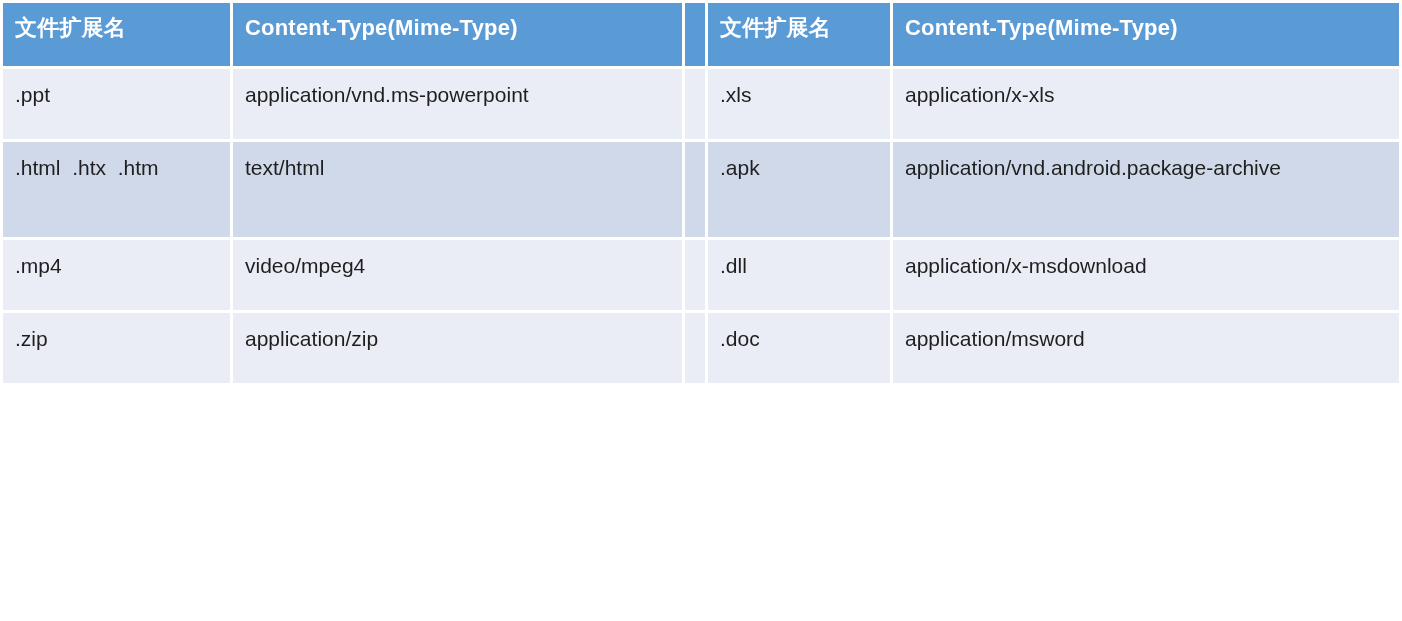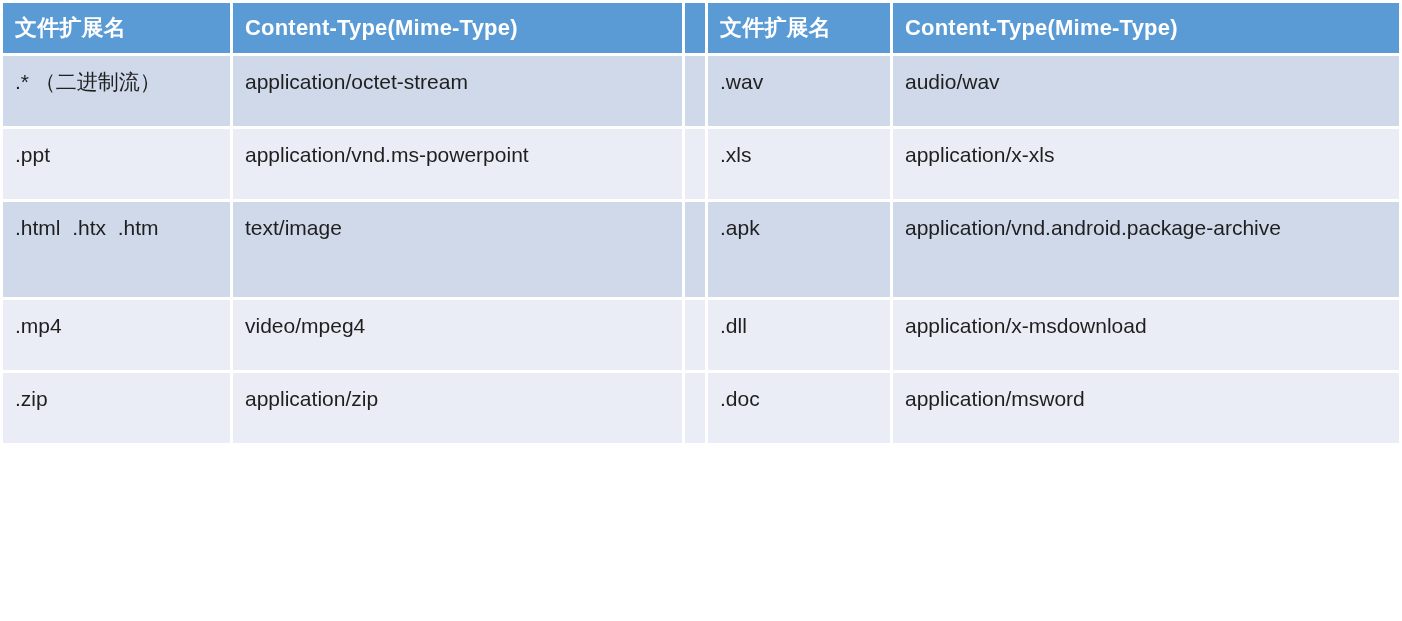--- a/index.html
+++ b/index.html
@@ -31,21 +31,21 @@
   col.c-ext-right{width:182px;}
   col.c-mime-right{width:506px;}
 
   th{
     background:var(--header-bg);
     color:var(--header-text);
     font-size:22px;
     font-weight:bold;
     text-align:left;
     vertical-align:middle;
-    padding:0 0 0 12px;
+    padding:0 0 13px 12px;
     height:50px;
     letter-spacing:0.2px;
   }
   td{
     font-size:21px;
     color:var(--body-text);
     vertical-align:top;
     padding:13px 8px 0 12px;
     line-height:1.28;
   }
@@ -74,56 +74,41 @@
   <thead>
     <tr>
       <th>文件扩展名</th>
       <th>Content-Type(Mime-Type)</th>
       <th class="spacer"></th>
       <th>文件扩展名</th>
       <th>Content-Type(Mime-Type)</th>
     </tr>
   </thead>
   <tbody>
-      <tr class="row-dark row-normal">
-    <td class="ext">
-          <div class="cw">.* （二进制流）</div>
-        </td>
-    <td class="mime">
-          <div class="cw">application/octet-stream</div>
-        </td>
-    <td class="spacer"></td>
-    <td class="ext">
-          <div class="cw">.wav</div>
-        </td>
-    <td class="mime">
-          <div class="cw">audio/wav</div>
-        </td>
-  </tr>
       <tr class="row-light row-normal">
     <td class="ext">
           <div class="cw">.ppt</div>
         </td>
     <td class="mime">
           <div class="cw">application/vnd.ms-powerpoint</div>
         </td>
     <td class="spacer"></td>
     <td class="ext">
           <div class="cw">.xls</div>
         </td>
     <td class="mime">
           <div class="cw">application/x-xls</div>
         </td>
   </tr>
       <tr class="row-dark row-tall">
     <td class="ext">
           <div class="cw">.html  .htx  .htm</div>
         </td>
     <td class="mime">
-          <div class="cw">text/image</div>
+          <div class="cw">text/html</div>
         </td>
     <td class="spacer"></td>
     <td class="ext">
           <div class="cw">.apk</div>
         </td>
     <td class="mime">
           <div class="cw">application/vnd.android.package-archive</div>
         </td>
   </tr>
       <tr class="row-light row-normal">

